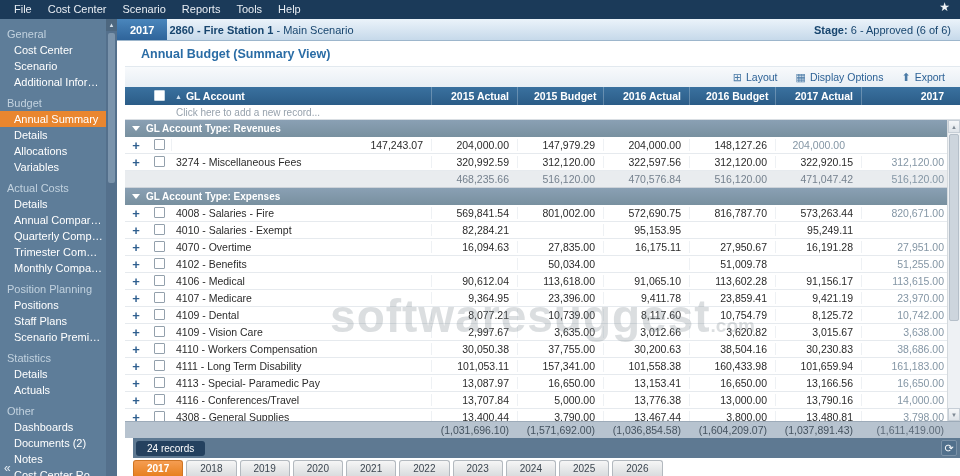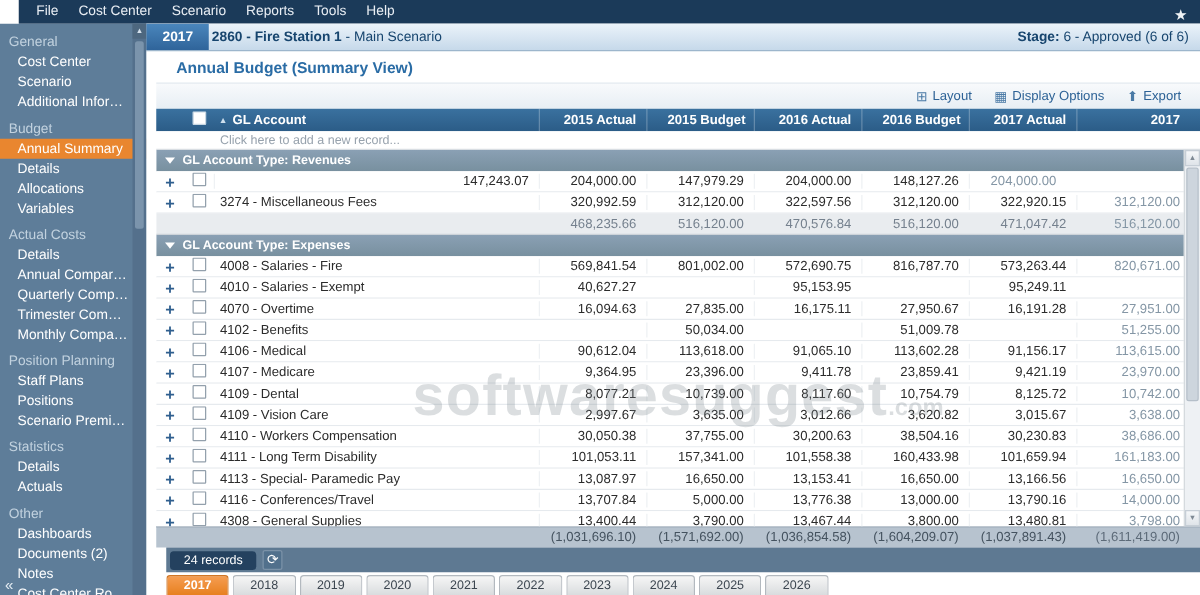--- a/index.html
+++ b/index.html
@@ -1,21 +1,21 @@
 <!DOCTYPE html>
 <html><head>
 <meta charset="utf-8">
 <style>
   * { box-sizing: border-box; margin: 0; padding: 0; }
   html,body { width:960px; height:476px; overflow:hidden; }
   body { font-family:"Liberation Sans", sans-serif; background:#fff; }
   .app { width:960px; height:476px; display:flex; flex-direction:column; }
 
   
-  .menubar { height:19px; background:#1b3a59; color:#e9eef4; display:flex; align-items:flex-end; font-size:11px; padding:0 6px; flex-shrink:0;margin-left:15px; }
+  .menubar { height:19px; background:#1b3a59; color:#e9eef4; display:flex; align-items:flex-start; font-size:11px; padding:0 6px; flex-shrink:0; }
   .menubar-items { display:flex; height:100%; align-items:center; }
   .menu-item { padding:0 8px; line-height:19px; cursor:default; }
   .menu-star { margin-left:auto; font-size:12px; color:#f0f3f6; padding:0 4px; }
 
   
   .bodyrow { flex:1; display:flex; min-height:0; }
 
   
   .sidebar { width:117px; background:#5e7d99; color:#fff; font-size:11px; position:relative; flex-shrink:0; overflow:hidden; }
   .sb-sections { padding-top:2px; }
@@ -83,21 +83,21 @@
   .wm-main { font-size:46px; letter-spacing:1px; }
   .wm-suffix { font-size:19px; }
 
   
   .vscroll { position:absolute; top:0; right:0; bottom:0; width:13px; background:#eef1f4; border-left:1px solid #d5dade; z-index:6; }
   .vs-btn { height:13px; font-size:6px; line-height:13px; text-align:center; color:#7e8994; background:linear-gradient(#f5f7f9,#dfe4e9); border:1px solid #c6ced6; cursor:pointer; }
   .vs-btn.down { position:absolute; bottom:0; left:0; right:0; }
   .vs-thumb { position:absolute; top:14px; left:1px; right:1px; height:62%; background:#cdd5dd; border:1px solid #b5bfc9; border-radius:2px; cursor:grab; }
 
   
-  .footer-bar { height:20px; background:#5e7992; display:flex; align-items:center; justify-content:flex-start; gap:5px; padding:0 3px; flex-shrink:0; margin-left:8px; }
+  .footer-bar { height:20px; background:#5e7992; display:flex; align-items:center; justify-content:space-between; gap:5px; padding:0 3px; flex-shrink:0; margin-left:8px; }
   .records-badge { background:#24415f; color:#fff; font-size:10px; padding:2px 11px; border-radius:3px; }
   .refresh-btn { width:16px; height:16px; border:1px solid #7b92a8; background:#51708c; color:#fff; font-size:11px; line-height:14px; text-align:center; border-radius:2px; cursor:pointer; }
 
   
   .year-tabs { height:18px; display:flex; gap:3px; padding:2px 0 0 8px; background:#fff; flex-shrink:0; }
   .ytab { font-size:10px; line-height:14px; padding:1px 13px; background:linear-gradient(#f6f6f6,#d9dcde); border:1px solid #b3b9bf; border-bottom:none; border-radius:3px 3px 0 0; color:#3c4650; cursor:pointer; }
   .ytab.selected { background:linear-gradient(#f59d52,#e7801f); border-color:#cf7524; color:#fff; font-weight:bold; }
 </style>
 </head>
 <body>
@@ -129,22 +129,22 @@
           <div class="sb-item">Details</div>
           <div class="sb-item">Allocations</div>
           <div class="sb-item">Variables</div>
           <div class="sb-title">Actual Costs</div>
           <div class="sb-item">Details</div>
           <div class="sb-item">Annual Comparison</div>
           <div class="sb-item">Quarterly Comparison</div>
           <div class="sb-item">Trimester Comparison</div>
           <div class="sb-item">Monthly Comparison</div>
           <div class="sb-title">Position Planning</div>
+          <div class="sb-item">Positions</div>
           <div class="sb-item">Staff Plans</div>
-          <div class="sb-item">Positions</div>
           <div class="sb-item">Scenario Premiums</div>
           <div class="sb-title">Statistics</div>
           <div class="sb-item">Details</div>
           <div class="sb-item">Actuals</div>
           <div class="sb-title">Other</div>
           <div class="sb-item">Dashboards</div>
           <div class="sb-item">Documents (2)</div>
           <div class="sb-item">Notes</div>
           <div class="sb-item">Cost Center Roles</div>
         </div>
@@ -250,21 +250,21 @@
                 <div class="cell num">801,002.00</div>
                 <div class="cell num">572,690.75</div>
                 <div class="cell num">816,787.70</div>
                 <div class="cell num">573,263.44</div>
                 <div class="cell num dim">820,671.00</div>
               </div>
               <div class="grid row">
                 <div class="cell plus">+</div>
                 <div class="cell cbwrap"><span class="checkbox"></span></div>
                 <div class="cell acct">4010 - Salaries - Exempt</div>
-                <div class="cell num">40,627.27</div>
+                <div class="cell num">82,284.21</div>
                 <div class="cell num"></div>
                 <div class="cell num">95,153.95</div>
                 <div class="cell num"></div>
                 <div class="cell num">95,249.11</div>
                 <div class="cell num dim"></div>
               </div>
               <div class="grid row">
                 <div class="cell plus">+</div>
                 <div class="cell cbwrap"><span class="checkbox"></span></div>
                 <div class="cell acct">4070 - Overtime</div>

